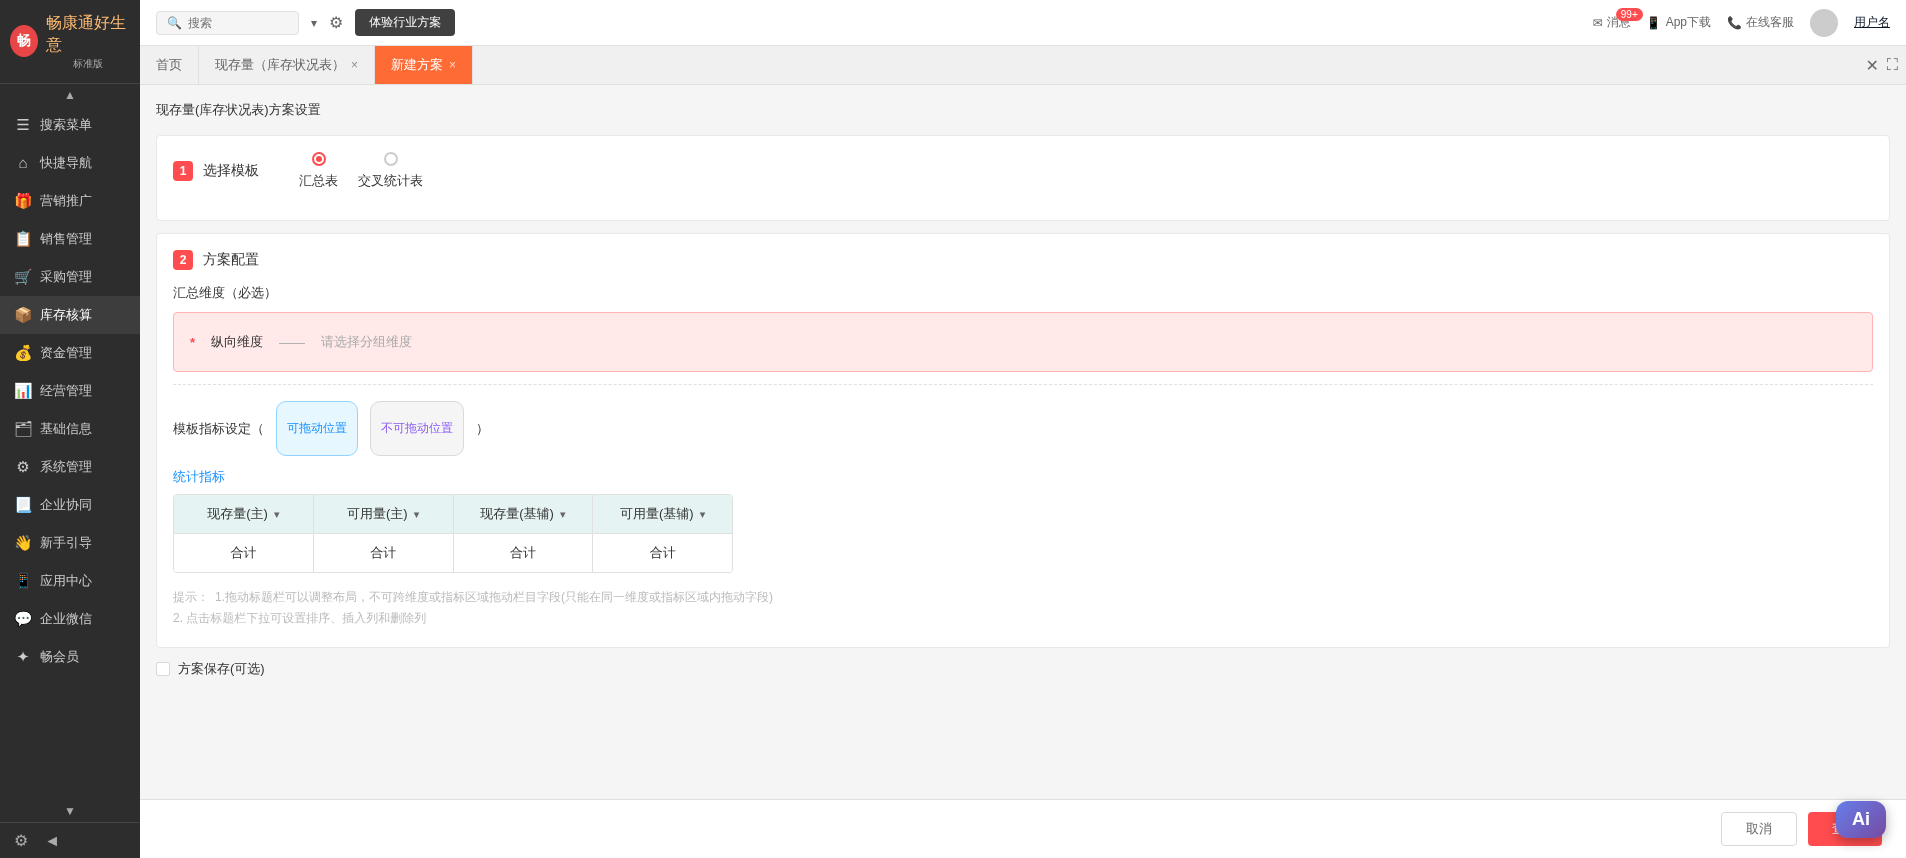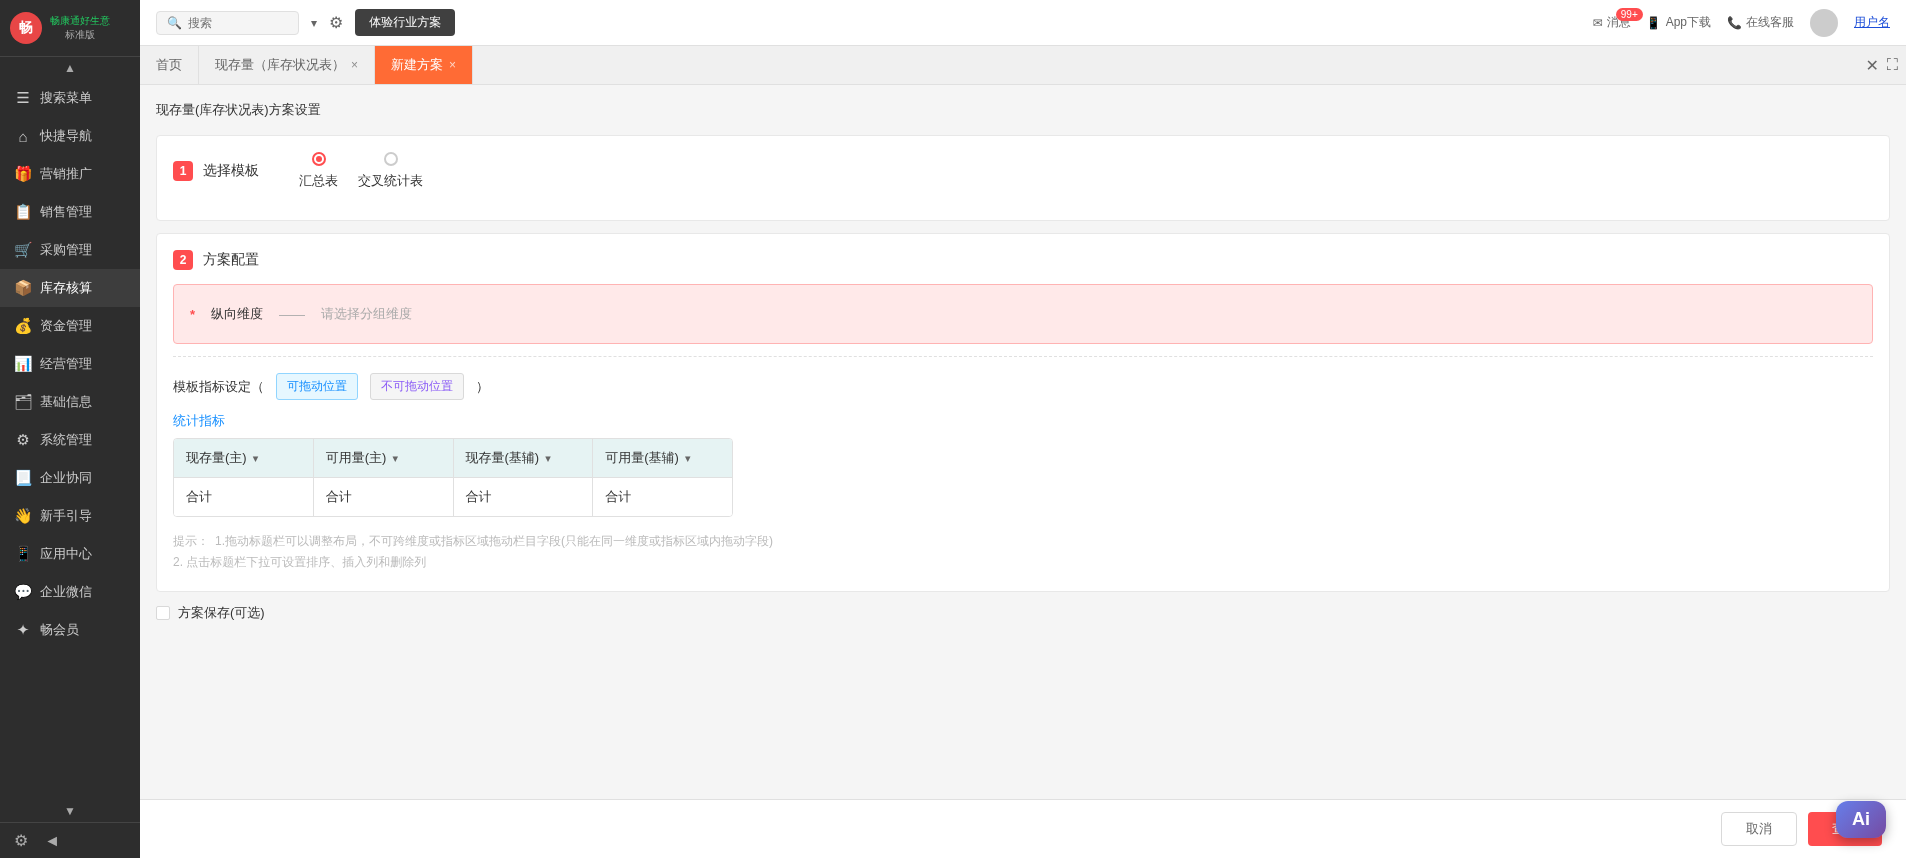--- a/index.html
+++ b/index.html
@@ -22,21 +22,21 @@
       align-items: center;
       gap: 8px;
     }
     .sidebar-logo-icon {
       width: 32px; height: 32px;
       background: #e84646;
       border-radius: 50%;
       display: flex; align-items: center; justify-content: center;
       color: white; font-weight: bold; font-size: 14px;
     }
-    .sidebar-logo-text { font-size: 10px; color: #22c55e; line-height: 1.4; }
+    .sidebar-logo-text { font-size: 16px; color: #fdba74; line-height: 1.4; }
     .sidebar-logo-sub { font-size: 10px; color: #aaa; text-align: center; }
     .sidebar-scroll-up, .sidebar-scroll-down {
       background: none; border: none; color: #aaa; cursor: pointer;
       padding: 4px; text-align: center; font-size: 12px;
     }
     .sidebar-nav { flex: 1; overflow: hidden; }
     .sidebar-item {
       display: flex; align-items: center; gap: 8px;
       padding: 10px 14px; cursor: pointer; color: #ccc;
       font-size: 13px; transition: background 0.2s;
@@ -78,21 +78,21 @@
     }
     .topbar-right { margin-left: auto; display: flex; align-items: center; gap: 16px; }
     .topbar-msg { display: flex; align-items: center; gap: 4px; color: #666; font-size: 12px; cursor: pointer; position: relative; }
     .topbar-badge {
       background: #ff4d4f; color: white; border-radius: 10px;
       font-size: 10px; padding: 1px 5px; position: absolute; top: -6px; right: -12px;
     }
     .topbar-app { color: #666; font-size: 12px; cursor: pointer; display: flex; align-items: center; gap: 4px; }
     .topbar-service { color: #666; font-size: 12px; cursor: pointer; display: flex; align-items: center; gap: 4px; }
     .topbar-avatar { width: 28px; height: 28px; background: #ccc; border-radius: 50%; }
-    .topbar-username { color: #1d4ed8; font-size: 12px; text-decoration: underline; }
+    .topbar-username { color: #0f172a; font-size: 12px; text-decoration: underline; }
 
     
     .tabs-bar {
       background: #f0f0f0;
       display: flex; align-items: center;
       padding: 0;
       border-bottom: 1px solid #e0e0e0;
       flex-shrink: 0;
     }
     .tab-item {
@@ -148,33 +148,33 @@
     .dimension-dash { color: #aaa; }
     .dimension-placeholder { color: #aaa; }
 
     
     .indicator-settings {
       display: flex; align-items: center; gap: 12px;
       margin-bottom: 12px; margin-top: 16px; font-size: 13px; color: #333;
     }
     .indicator-tag {
       display: inline-flex; align-items: center;
-      padding: 4px 10px; border-radius: 3px; font-size: 12px;
+      padding: 18px 10px; border-radius: 10px; font-size: 12px;
     }
     .indicator-tag.movable { background: #e6f7ff; color: #1890ff; border: 1px solid #91d5ff; }
     .indicator-tag.immovable { background: #f5f5f5; color: #8b5cf6; border: 1px solid #d9d9d9; }
 
     
     .stats-section-label { color: #1890ff; font-size: 13px; margin-bottom: 8px; }
     .stats-table { border: 1px solid #e0e0e0; border-radius: 4px; overflow: hidden; width: auto; max-width: 560px; }
     .stats-table-header { display: flex; background: #e6f3f3; }
     .stats-table-body { display: flex; background: #fff; border-top: 1px solid #e0e0e0; }
     .stats-cell {
       flex: 1; padding: 10px 12px; font-size: 13px; color: #333;
-      display: flex; align-items: center; gap: 6px;
+      display: flex; align-items: center; justify-content: center; gap: 6px;
       border-right: 1px solid #e0e0e0; min-width: 120px;
     }
     .stats-cell:last-child { border-right: none; }
     .stats-cell-chevron { color: #666; font-size: 11px; cursor: pointer; }
 
     
     .tips-section { margin-top: 16px; }
     .tips-item { font-size: 12px; color: #bbb; margin-bottom: 4px; display: flex; gap: 6px; }
 
     
@@ -363,20 +363,21 @@
         </div>
       </div>
     </div>
 
     <div class="section">
       <div class="section-header">
         <div class="section-number">2</div>
         <span class="section-title">方案配置</span>
       </div>
 
+      <div class="dimension-label">汇总维度（必选）</div>
 
       <div class="dimension-box">
         <span class="dimension-required">*</span>
         <span>纵向维度</span>
         <span class="dimension-dash">——</span>
         <span class="dimension-placeholder">请选择分组维度</span>
       </div>
 
       <hr class="divider">
 

